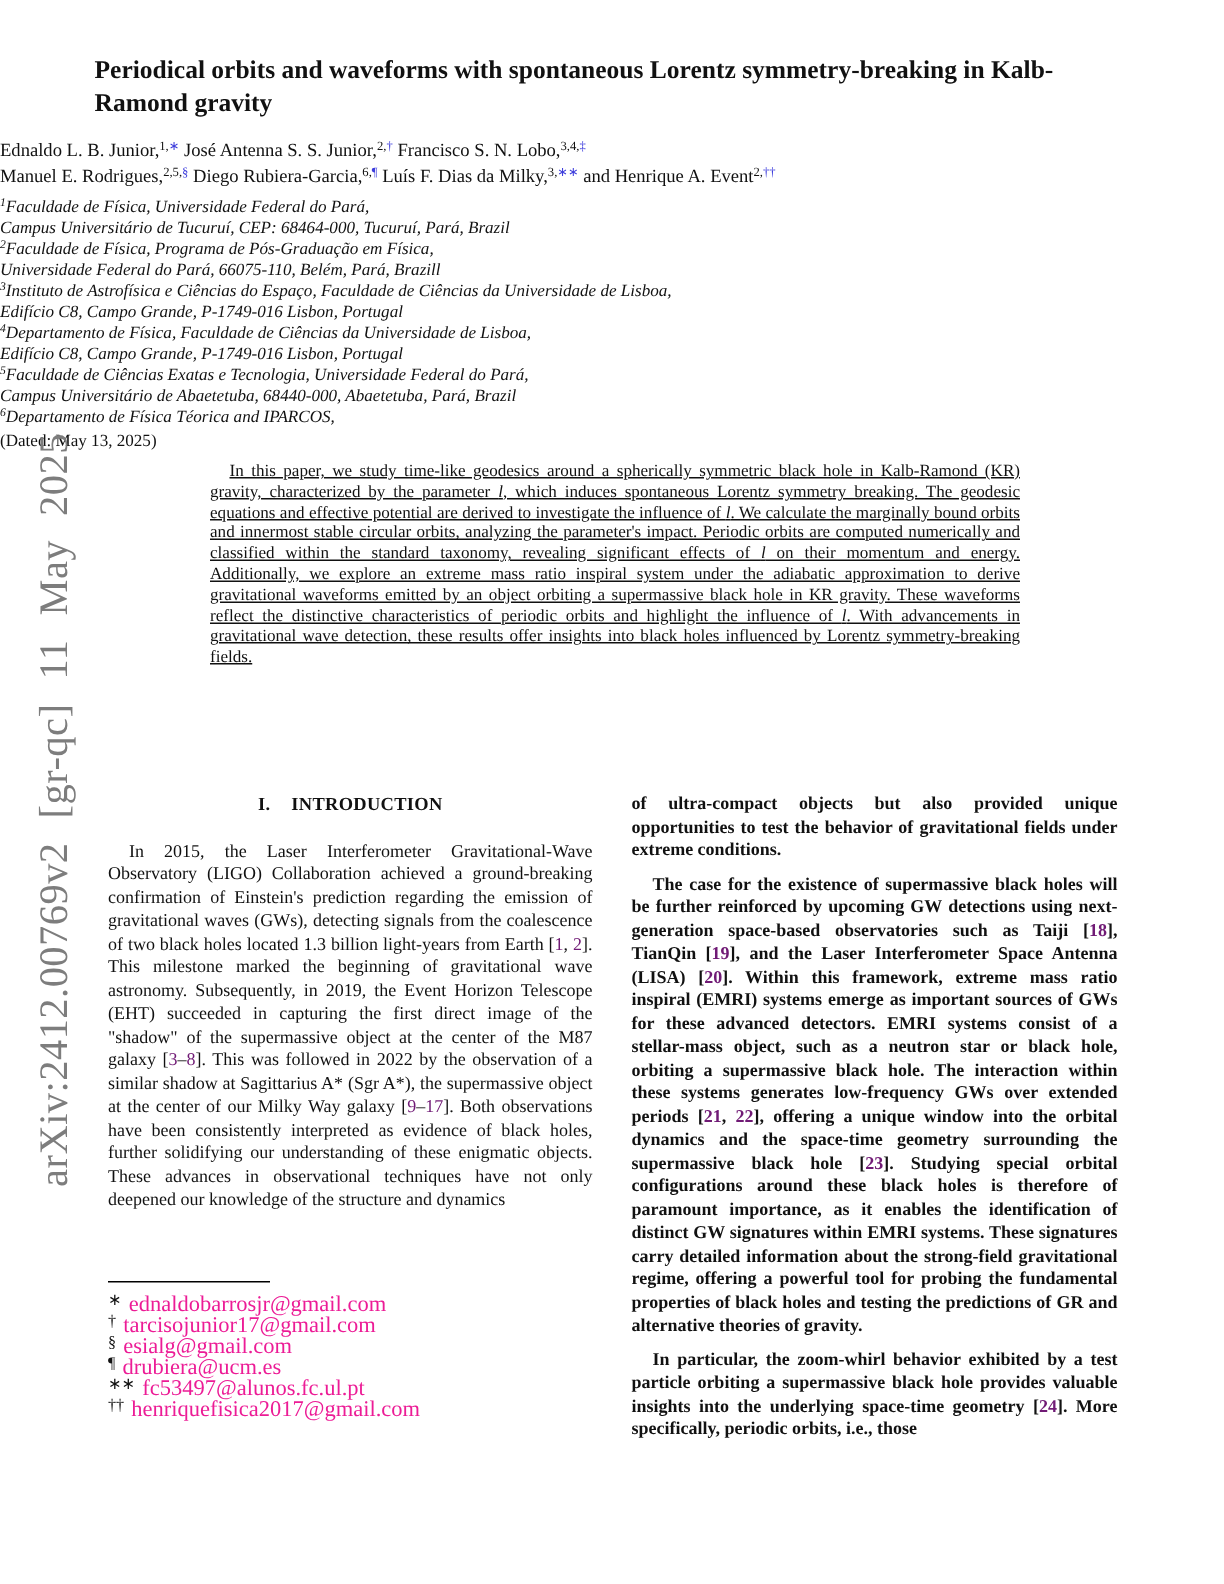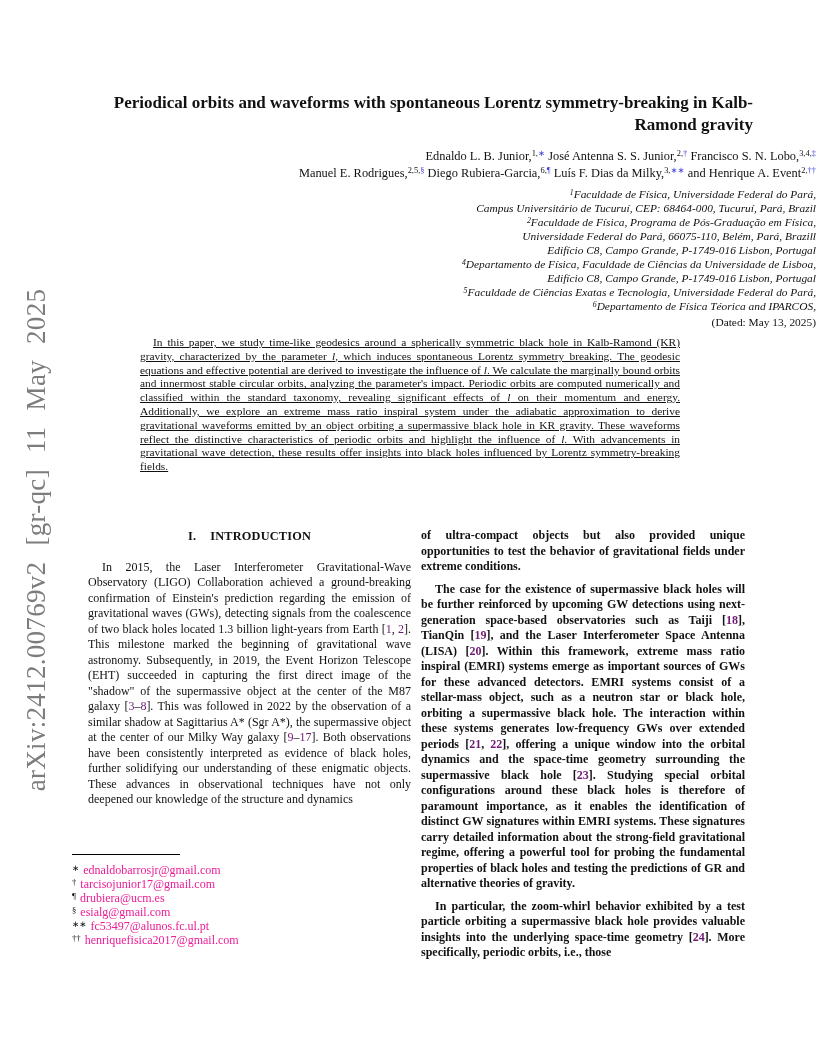--- a/index.html
+++ b/index.html
@@ -16,52 +16,52 @@
     position:absolute;
     left:36px;top:540px;
     transform:translate(-50%,-50%) rotate(-90deg);
     white-space:nowrap;
     font-size:27px;
     color:#7d7d7d;
     letter-spacing:0.3px;
     word-spacing:9px;
   }
   
-  .head{padding-top:92px;text-align:right;}
+  .head{padding-top:36px;text-align:left;}
   .title{
     font-size:17px;font-weight:bold;line-height:22px;
     max-width:690px;margin:0 auto;
   }
   .authors{font-size:12.4px;line-height:17px;}
   .authors-block{margin-top:12px;}
   .affils{margin-top:5px;font-style:italic;font-size:11.4px;line-height:14px;}
   .dateline{margin-top:3px;font-size:11.4px;}
   
   .abstract{
     margin:8px 136px 0 140px;
     text-align:justify;
     font-size:11.4px;line-height:13.8px;
     text-indent:13px;
     text-decoration:underline;
   }
   
   .col{position:absolute;top:528px;text-align:justify;font-size:12px;line-height:15.5px;}
-  .col-left{left:88px;width:323px;}
+  .col-left{left:72px;width:323px;}
   .col-right{left:421px;width:324px;font-weight:bold;}
   .sec-head{
     text-align:center;font-weight:bold;font-size:12.3px;
     letter-spacing:0.2px;margin:1px 0 15px 0;
   }
   .sec-gap{display:inline-block;width:14px;}
   .para{margin:0 0 7px 0;padding:0;}
   .para.indent{text-indent:14px;}
   
   .footnotes{position:absolute;left:72px;top:854px;width:323px;}
   .fnrule{width:108px;border-top:1px solid #000;margin-bottom:9px;}
-  .fnline{font-size:12px;line-height:13.9px;padding-left:13px;text-indent:-13px;font-family:Liberation Serif, serif;}
+  .fnline{font-size:15px;line-height:13.9px;padding-left:13px;text-indent:-13px;font-family:Liberation Serif, serif;}
   
   .sup{font-size:0.68em;vertical-align:0.45em;line-height:0;}
   .fsym{font-size:0.72em;vertical-align:0.35em;line-height:0;margin-right:1px;color:#111;}
   .i{font-style:italic;}
   .g{color:#701a75;}
   .b{color:#3c3cdc;}
   .m{color:#ec1c96;}
 </style>
 </head>
 <body>
@@ -76,24 +76,26 @@
     <div class="authors-block">
       <div class="authors"><span>Ednaldo L. B. Junior,</span><span class="sup">1,</span><span class="sup b">∗</span><span> José Antenna S. S. Junior,</span><span class="sup">2,</span><span class="sup b">†</span><span> Francisco S. N. Lobo,</span><span class="sup">3,4,</span><span class="sup b">‡</span></div>
       <div class="authors"><span>Manuel E. Rodrigues,</span><span class="sup">2,5,</span><span class="sup b">§</span><span> Diego Rubiera-Garcia,</span><span class="sup">6,</span><span class="sup b">¶</span><span> Luís F. Dias da Milky,</span><span class="sup">3,</span><span class="sup b">∗∗</span><span> and Henrique A. Event</span><span class="sup">2,</span><span class="sup b">††</span></div>
     </div>
 
     <div class="affils">
       <div class="affil-line"><span class="sup">1</span><span>Faculdade de Física, Universidade Federal do Pará,</span></div>
       <div class="affil-line"><span>Campus Universitário de Tucuruí, CEP: 68464-000, Tucuruí, Pará, Brazil</span></div>
       <div class="affil-line"><span class="sup">2</span><span>Faculdade de Física, Programa de Pós-Graduação em Física,</span></div>
       <div class="affil-line"><span>Universidade Federal do Pará, 66075-110, Belém, Pará, Brazill</span></div>
+      <div class="affil-line"><span class="sup">3</span><span>Instituto de Astrofísica e Ciências do Espaço, Faculdade de Ciências da Universidade de Lisboa,</span></div>
       <div class="affil-line"><span>Edifício C8, Campo Grande, P-1749-016 Lisbon, Portugal</span></div>
       <div class="affil-line"><span class="sup">4</span><span>Departamento de Física, Faculdade de Ciências da Universidade de Lisboa,</span></div>
       <div class="affil-line"><span>Edifício C8, Campo Grande, P-1749-016 Lisbon, Portugal</span></div>
       <div class="affil-line"><span class="sup">5</span><span>Faculdade de Ciências Exatas e Tecnologia, Universidade Federal do Pará,</span></div>
+      <div class="affil-line"><span>Campus Universitário de Abaetetuba, 68440-000, Abaetetuba, Pará, Brazil</span></div>
       <div class="affil-line"><span class="sup">6</span><span>Departamento de Física Téorica and IPARCOS,</span></div>
     </div>
 
     <div class="dateline">(Dated: May 13, 2025)</div>
   </div>
 
   <div class="abstract"><span>In this paper, we study time-like geodesics around a spherically symmetric black hole in Kalb-Ramond (KR) gravity, characterized by the parameter </span><span class="i">l</span><span>, which induces spontaneous Lorentz symmetry breaking. The geodesic equations and effective potential are derived to investigate the influence of </span><span class="i">l</span><span>. We calculate the marginally bound orbits and innermost stable circular orbits, analyzing the parameter's impact. Periodic orbits are computed numerically and classified within the standard taxonomy, revealing significant effects of </span><span class="i">l</span><span> on their momentum and energy. Additionally, we explore an extreme mass ratio inspiral system under the adiabatic approximation to derive gravitational waveforms emitted by an object orbiting a supermassive black hole in KR gravity. These waveforms reflect the distinctive characteristics of periodic orbits and highlight the influence of </span><span class="i">l</span><span>. With advancements in gravitational wave detection, these results offer insights into black holes influenced by Lorentz symmetry-breaking fields.</span></div>
 
   <div class="col col-left">
     <div class="sec-head"><span>I.</span><span class="sec-gap"></span><span>INTRODUCTION</span></div>
@@ -103,19 +105,19 @@
   <div class="col col-right">
     <p class="para"><span>of ultra-compact objects but also provided unique opportunities to test the behavior of gravitational fields under extreme conditions.</span></p>
     <p class="para indent"><span>The case for the existence of supermassive black holes will be further reinforced by upcoming GW detections using next-generation space-based observatories such as Taiji [</span><span class="g">18</span><span>], TianQin [</span><span class="g">19</span><span>], and the Laser Interferometer Space Antenna (LISA) [</span><span class="g">20</span><span>]. Within this framework, extreme mass ratio inspiral (EMRI) systems emerge as important sources of GWs for these advanced detectors. EMRI systems consist of a stellar-mass object, such as a neutron star or black hole, orbiting a supermassive black hole. The interaction within these systems generates low-frequency GWs over extended periods [</span><span class="g">21</span><span>, </span><span class="g">22</span><span>], offering a unique window into the orbital dynamics and the space-time geometry surrounding the supermassive black hole [</span><span class="g">23</span><span>]. Studying special orbital configurations around these black holes is therefore of paramount importance, as it enables the identification of distinct GW signatures within EMRI systems. These signatures carry detailed information about the strong-field gravitational regime, offering a powerful tool for probing the fundamental properties of black holes and testing the predictions of GR and alternative theories of gravity.</span></p>
     <p class="para indent"><span>In particular, the zoom-whirl behavior exhibited by a test particle orbiting a supermassive black hole provides valuable insights into the underlying space-time geometry [</span><span class="g">24</span><span>]. More specifically, periodic orbits, i.e., those</span></p>
   </div>
 
   <div class="footnotes">
     <div class="fnrule"></div>
     <div class="fnline"><span class="fsym">∗</span><span> </span><span class="m">ednaldobarrosjr@gmail.com</span></div>
     <div class="fnline"><span class="fsym">†</span><span> </span><span class="m">tarcisojunior17@gmail.com</span></div>
+    <div class="fnline"><span class="fsym">§</span><span> </span><span class="m">esialg@gmail.com</span></div>
     <div class="fnline"><span class="fsym">¶</span><span> </span><span class="m">drubiera@ucm.es</span></div>
-    <div class="fnline"><span class="fsym">§</span><span> </span><span class="m">esialg@gmail.com</span></div>
     <div class="fnline"><span class="fsym">∗∗</span><span> </span><span class="m">fc53497@alunos.fc.ul.pt</span></div>
     <div class="fnline"><span class="fsym">††</span><span> </span><span class="m">henriquefisica2017@gmail.com</span></div>
   </div>
 
 </div>
 
 </body></html>

